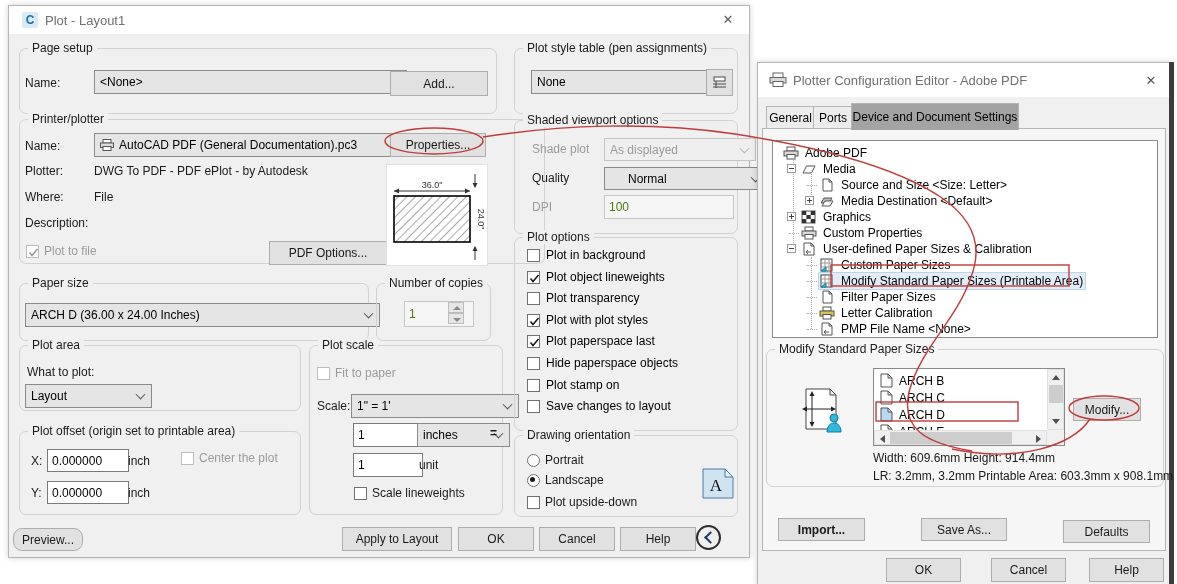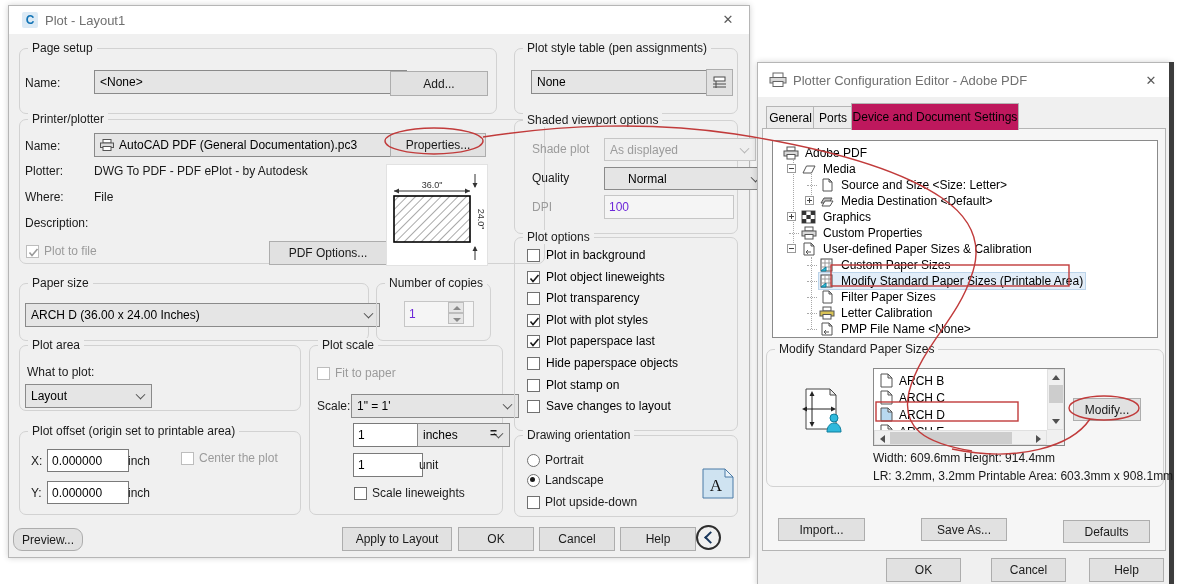--- a/index.html
+++ b/index.html
@@ -17,39 +17,39 @@
   .dis{color:#9b9b9b !important;}
   .btn{position:absolute;background:#e1e1e1;border:1px solid #adadad;display:flex;align-items:center;justify-content:center;
        font-size:12px;color:#1a1a1a;white-space:nowrap;}
   .combo{position:absolute;background:#e5e5e5;border:1px solid #8a8a8a;display:flex;align-items:center;
          padding:0 18px 0 5px;font-size:12px;white-space:nowrap;overflow:hidden;}
   .combo.dis2{background:#efefef;border-color:#c6c6c6;color:#9b9b9b;}
   .chev{position:absolute;right:7px;top:50%;width:6px;height:6px;border-right:1px solid #505050;border-bottom:1px solid #505050;
         transform:translateY(-70%) rotate(45deg);}
   .combo.dis2 .chev{border-color:#b5b5b5;}
   .input{position:absolute;background:#fff;border:1px solid #7a7a7a;display:flex;align-items:center;padding:0 4px;font-size:12px;}
-  .input.dis3{background:#f5f5f5;border-color:#c6c6c6;color:#6d28d9;}
+  .input.dis3{background:#f5f5f5;border-color:#c6c6c6;color:#4d7c0f;}
   .cbx{position:absolute;width:13px;height:13px;background:#fff;border:1px solid #707070;box-sizing:border-box;}
   .cbx.off{border-color:#bdbdbd;}
   .cbx svg{position:absolute;left:0;top:0;}
   .radio{position:absolute;width:13px;height:13px;border:1px solid #707070;border-radius:50%;background:#fff;box-sizing:border-box;}
   .radio .dot{position:absolute;left:2px;top:2px;width:5px;height:5px;border-radius:50%;background:#1a1a1a;}
   .tree-row{position:absolute;height:16px;display:flex;align-items:center;white-space:nowrap;}
   .tree-label{font-size:12px;padding:0 2px;}
   .tree-sel{background:#e2edf8;outline:1px solid #bcd4ea;}
   .expander{position:absolute;width:9px;height:9px;background:#fff;border:1px solid #9a9a9a;box-sizing:border-box;}
   .dotv{position:absolute;width:1px;border-left:1px dotted #a8a8a8;}
   .doth{position:absolute;height:1px;border-top:1px dotted #a8a8a8;}
   .list-row{position:absolute;height:17px;display:flex;align-items:center;white-space:nowrap;}
   .sb-track{position:absolute;background:#f0f0f0;border:1px solid #e0e0e0;box-sizing:border-box;}
   .sb-thumb{position:absolute;background:#cdcdcd;}
   .tri{width:0;height:0;position:absolute;}
   .tab{position:absolute;background:#ececec;border:1px solid #b5b5b5;display:flex;align-items:center;justify-content:center;
        font-size:12px;}
-  .tab.active{background:#be185d;border-bottom:none;z-index:3;}
+  .tab.active{background:#a3a3a3;border-bottom:none;z-index:3;}
   .spin-btn{position:absolute;width:16px;height:11px;background:#e6e6e6;border:1px solid #bdbdbd;box-sizing:border-box;}
   .circle-btn{position:absolute;width:25px;height:25px;border:2px solid #2d2d2d;border-radius:50%;box-sizing:border-box;
               display:flex;align-items:center;justify-content:center;background:#f0f0f0;}
   .circle-btn .ch{width:7px;height:7px;border-left:2px solid #17365c;border-bottom:2px solid #17365c;transform:rotate(45deg);margin-left:3px;}
   #anno-overlay{position:absolute;left:0;top:0;z-index:60;pointer-events:none;}
 </style>
 </head>
 <body>
 
 <div id="stage">
@@ -542,21 +542,21 @@
         <span class="tri" style="left:5px;top:4px;border-top:4px solid transparent;border-bottom:4px solid transparent;border-right:5px solid #505050;"></span>
         <div class="sb-thumb" style="left:15px;top:1px;width:122px;height:12px;"></div>
         <span class="tri" style="right:5px;top:4px;border-top:4px solid transparent;border-bottom:4px solid transparent;border-left:5px solid #505050;"></span>
       </div>
       <div class="abs" style="right:0;bottom:0;width:17px;height:15px;background:#f0f0f0;"></div>
     </div>
     <div class="btn" style="left:315px;top:335px;width:66px;height:21px;z-index:2;">Modify...</div>
     <span class="lbl" style="left:115px;top:388px;z-index:2;">Width: 609.6mm Height: 914.4mm</span>
     <span class="lbl" style="left:115px;top:406px;z-index:2;">LR: 3.2mm, 3.2mm  Printable Area: 603.3mm x 908.1mm</span>
 
-    <div class="btn" style="left:20px;top:455px;width:85px;height:21px;z-index:2;">Import...</div>
+    <div class="btn" style="left:20px;top:455px;width:85px;height:21px;z-index:2;font-weight:bold;">Import...</div>
     <div class="btn" style="left:163px;top:455px;width:84px;height:21px;z-index:2;">Save As...</div>
     <div class="btn" style="left:305px;top:457px;width:85px;height:21px;z-index:2;">Defaults</div>
 
     <div class="btn" style="left:128px;top:495px;width:73px;height:22px;">OK</div>
     <div class="btn" style="left:233px;top:495px;width:73px;height:22px;">Cancel</div>
     <div class="btn" style="left:331px;top:495px;width:73px;height:22px;">Help</div>
   </div>
 
   <div class="abs" style="left:1169px;top:62px;width:5px;height:522px;background:#3c3c3c;"></div>
 

